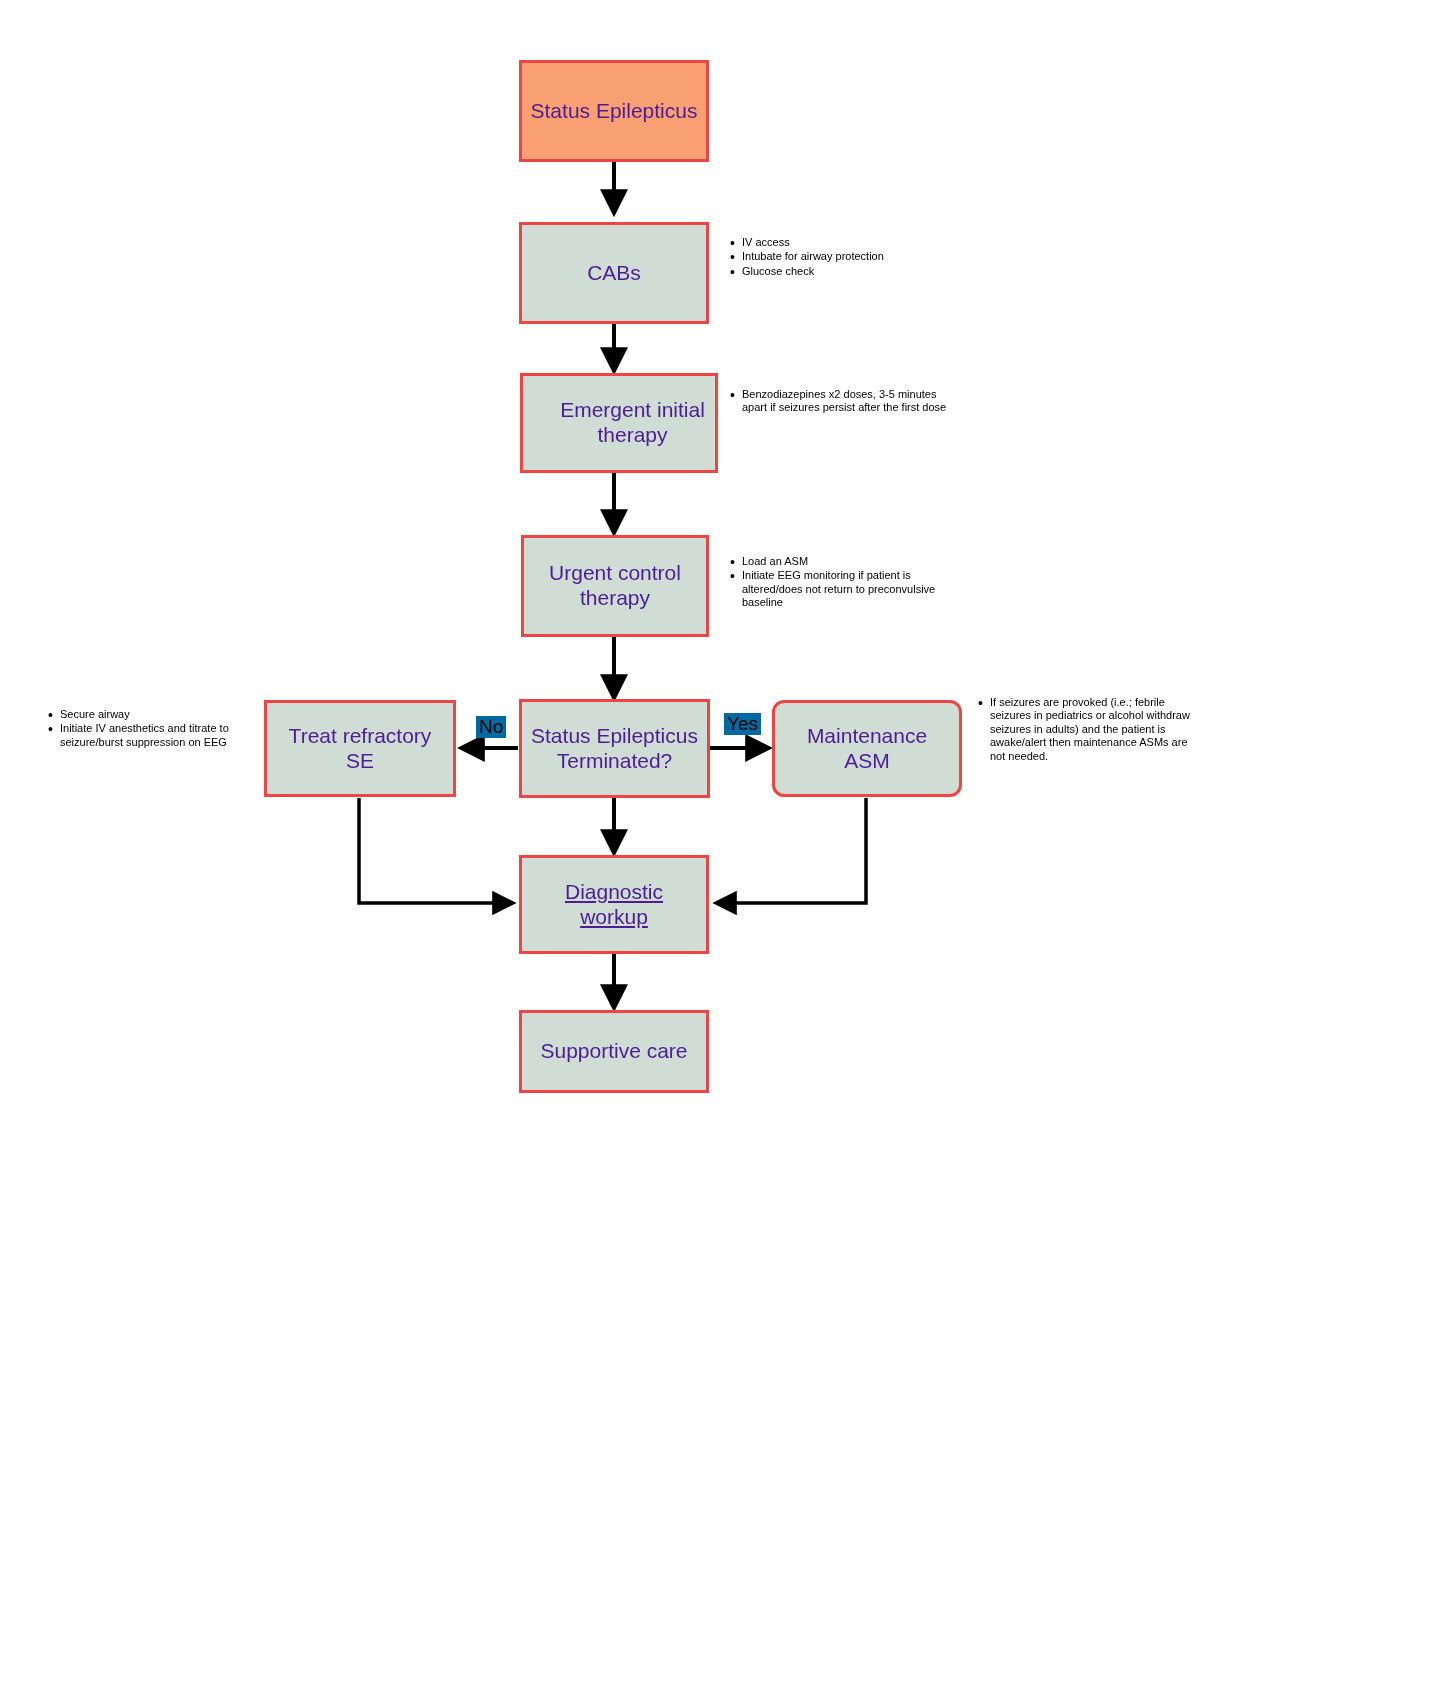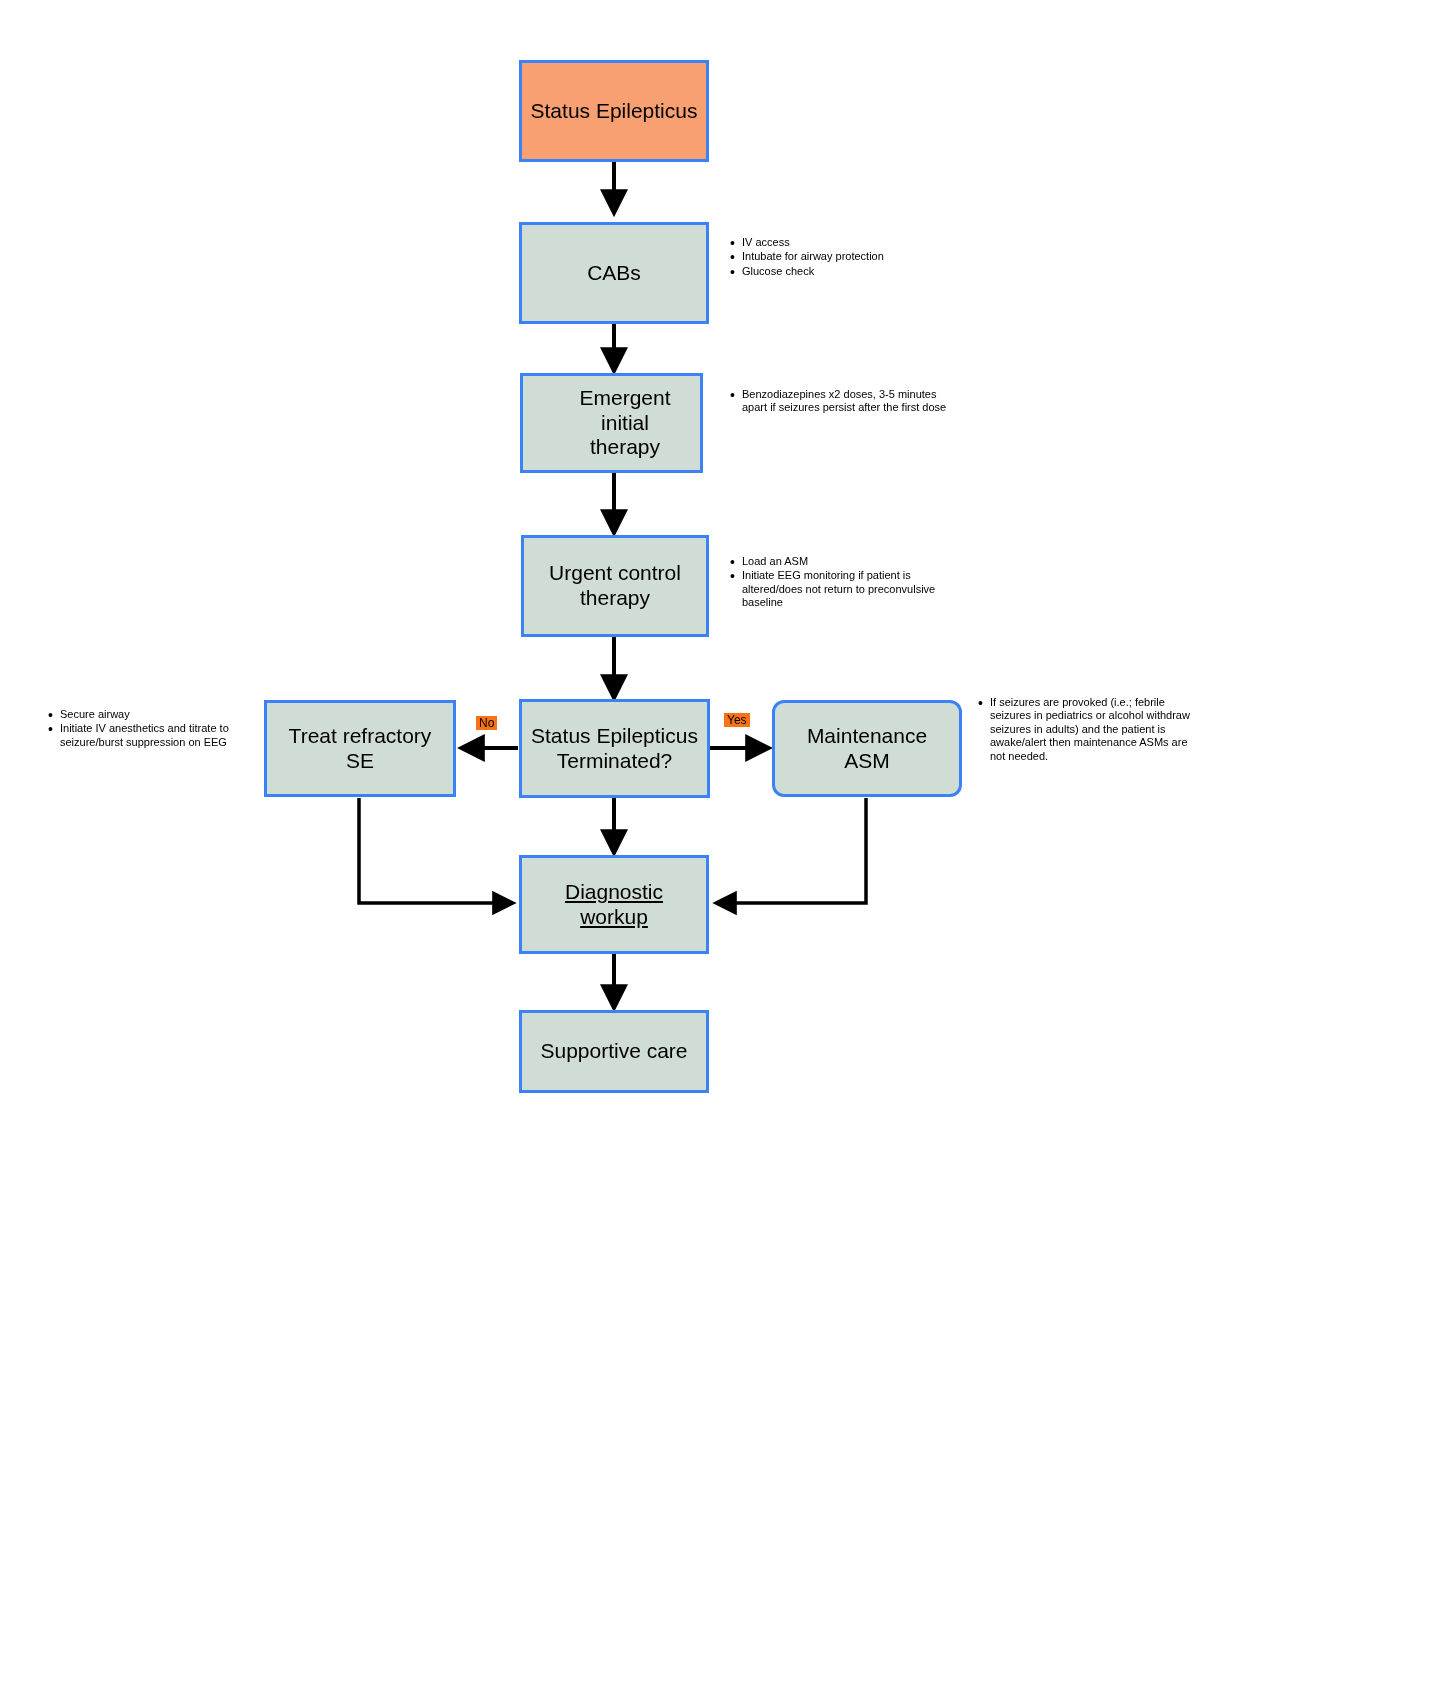--- a/index.html
+++ b/index.html
@@ -16,28 +16,28 @@
     overflow: hidden;
   }
   svg.edges {
     position: absolute;
     left: 0; top: 0;
     width: 1437px; height: 1700px;
     pointer-events: none;
   }
   .node {
     position: absolute;
-    border: 3px solid #3b82f6;
+    border: 3px solid #ef4444;
     display: flex;
     align-items: center;
     justify-content: center;
     text-align: center;
     font-size: 21px;
     line-height: 1.18;
-    color: #000000;
+    color: #4c1d95;
     padding: 4px 8px;
     white-space: pre-line;
   }
   .node.start { background: #f9a072; }
   .node.step  { background: #d0ddd4; }
 
   .annot {
     position: absolute;
     font-size: 11px;
     line-height: 1.22;
@@ -52,23 +52,23 @@
     margin: 0 0 1px 0;
   }
   .annot li::before {
     content: "\2022";
     position: absolute;
     left: 0; top: -1px;
     font-size: 14px;
   }
   .edge-label {
     position: absolute;
-    font-size: 12px;
+    font-size: 19px;
     color: #000000;
-    background: #f97316;
+    background: #0369a1;
     padding: 0 3px;
   }
 </style>
 </head>
 <body>
 
 <div id="canvas">
 
   <svg class="edges" viewBox="0 0 1437 1700" xmlns="http://www.w3.org/2000/svg">
     <defs>
@@ -95,21 +95,21 @@
 
     <path d="M 866 798 L 866 903 L 716 903" fill="none" stroke="#000" stroke-width="3.5" marker-end="url(#arrow)"></path>
 
     <line x1="614" y1="953" x2="614" y2="1008" stroke="#000" stroke-width="4" marker-end="url(#arrow)"></line>
   </svg>
 
   <div class="node start" style="left:519px; top:60px; width:190px; height:102px;">Status Epilepticus</div>
 
   <div class="node step" style="left:519px; top:222px; width:190px; height:102px;">CABs</div>
 
-  <div class="node step" style="left:520px; top:373px; width:183px; height:100px;padding-left:35px;">Emergent initial
+  <div class="node step" style="left:520px; top:373px; width:198px; height:100px;padding-left:35px;">Emergent initial
 therapy</div>
 
   <div class="node step" style="left:521px; top:535px; width:188px; height:102px;">Urgent control
 therapy</div>
 
   <div class="node step" style="left:519px; top:699px; width:191px; height:99px;">Status Epilepticus
 Terminated?</div>
 
   <div class="node step" style="left:264px; top:700px; width:192px; height:97px;">Treat refractory
 SE</div>

